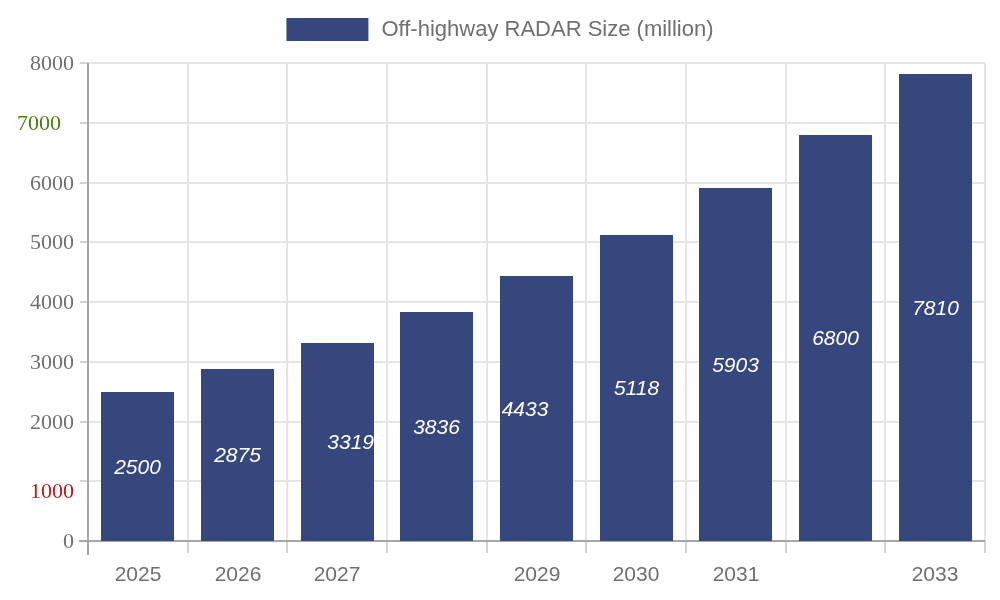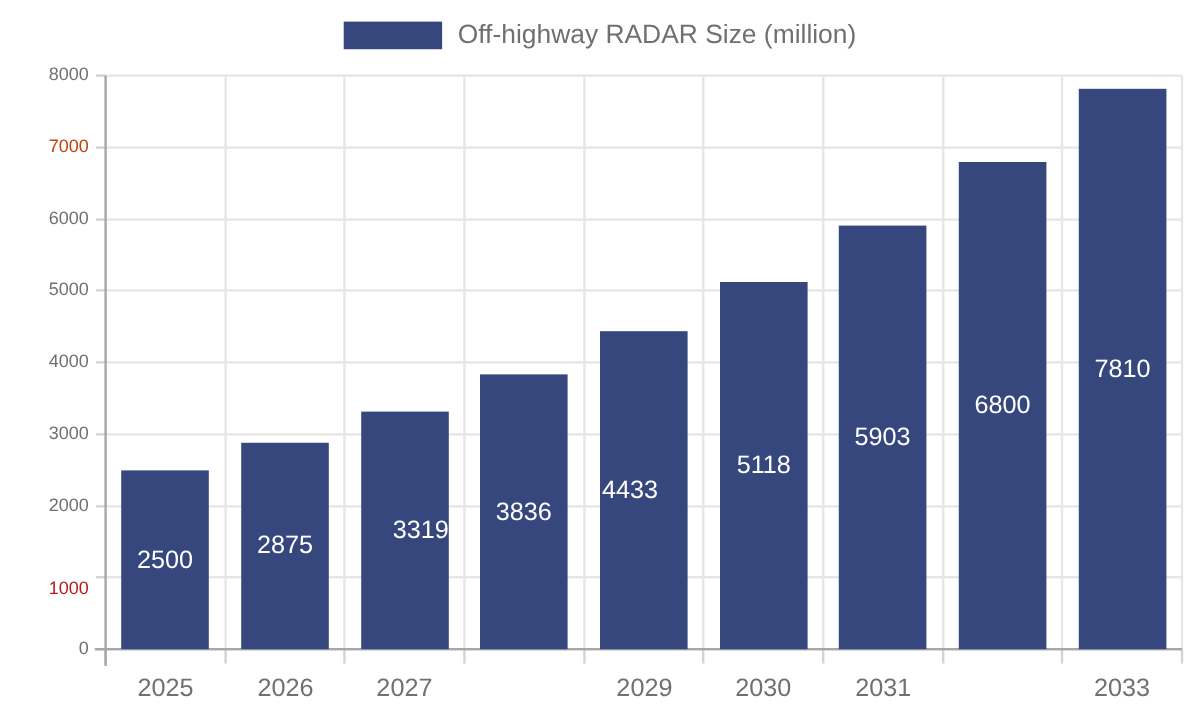--- a/index.html
+++ b/index.html
@@ -33,38 +33,40 @@
   }
   .legend-label {
     font-size: 22px;
     color: #707070;
   }
   .abs { position: absolute; }
   .gridline-h, .gridline-v { background: #e6e6e6; }
   .axis-line { background: #a6a6a6; }
   .tick { background: #d4d4d4; }
   .y-tick-label {
-    font-size: 15px;
+    font-size: 22px;
     color: #707070;
     text-align: right;
     width: 70px;
     line-height: 24px;
+    font-family: Liberation Serif, serif;
   }
   .x-tick-label {
     font-size: 21px;
     color: #707070;
     text-align: center;
     line-height: 24px;
   }
   .bar { background: #36477E; }
   .bar-value-label {
     font-size: 21px;
     color: #ffffff;
     text-align: center;
     line-height: 24px;
+    font-style: italic;
   }
 </style>
 </head>
 <body>
 
 <div id="chart-root">
   <div class="legend">
     <span class="legend-swatch" style="background: rgb(54, 71, 126);"></span>
     <span class="legend-label" style="color: rgb(112, 112, 112);">Off-highway RADAR Size (million)</span>
   </div>
@@ -84,21 +86,21 @@
     <div class="tick" style="left: 80px; top: 301px; width: 8px; height: 2px; background: rgb(212, 212, 212); position: absolute;"></div>
     <div class="y-tick-label" style="left: 4px; top: 290px; color: rgb(112, 112, 112); position: absolute; text-align: right;">4000</div>
     <div class="gridline-h" style="left: 88px; top: 241px; width: 897px; height: 2px; background: rgb(230, 230, 230); position: absolute;"></div>
     <div class="tick" style="left: 80px; top: 241px; width: 8px; height: 2px; background: rgb(212, 212, 212); position: absolute;"></div>
     <div class="y-tick-label" style="left: 4px; top: 230px; color: rgb(112, 112, 112); position: absolute;">5000</div>
     <div class="gridline-h" style="left: 88px; top: 182px; width: 897px; height: 2px; background: rgb(230, 230, 230); position: absolute;"></div>
     <div class="tick" style="left: 80px; top: 182px; width: 8px; height: 2px; background: rgb(212, 212, 212); position: absolute;"></div>
     <div class="y-tick-label" style="left: 4px; top: 171px; color: rgb(112, 112, 112); position: absolute;">6000</div>
     <div class="gridline-h" style="left: 88px; top: 122px; width: 897px; height: 2px; background: rgb(230, 230, 230); position: absolute;"></div>
     <div class="tick" style="left: 80px; top: 122px; width: 8px; height: 2px; background: rgb(212, 212, 212); position: absolute;"></div>
-    <div class="y-tick-label" style="left: 4px; top: 111px; color: #c2410c; position: absolute;">7000</div>
+    <div class="y-tick-label" style="left: 4px; top: 111px; color: #4d7c0f; position: absolute; text-align: center;">7000</div>
     <div class="gridline-h" style="left: 88px; top: 62px; width: 897px; height: 2px; background: rgb(230, 230, 230); position: absolute;"></div>
     <div class="tick" style="left: 80px; top: 62px; width: 8px; height: 2px; background: rgb(212, 212, 212); position: absolute;"></div>
     <div class="y-tick-label" style="left: 4px; top: 51px; color: rgb(112, 112, 112); position: absolute;">8000</div>
     <div class="tick" style="left: 87px; top: 541px; width: 2px; height: 12px; background: rgb(212, 212, 212); position: absolute;"></div>
     <div class="gridline-v" style="left: 187px; top: 63px; width: 2px; height: 478px; background: rgb(230, 230, 230); position: absolute;"></div>
     <div class="tick" style="left: 187px; top: 541px; width: 2px; height: 12px; background: rgb(212, 212, 212); position: absolute;"></div>
     <div class="gridline-v" style="left: 286px; top: 63px; width: 2px; height: 478px; background: rgb(230, 230, 230); position: absolute;"></div>
     <div class="tick" style="left: 286px; top: 541px; width: 2px; height: 12px; background: rgb(212, 212, 212); position: absolute;"></div>
     <div class="gridline-v" style="left: 386px; top: 63px; width: 2px; height: 478px; background: rgb(230, 230, 230); position: absolute;"></div>
     <div class="tick" style="left: 386px; top: 541px; width: 2px; height: 12px; background: rgb(212, 212, 212); position: absolute;"></div>

